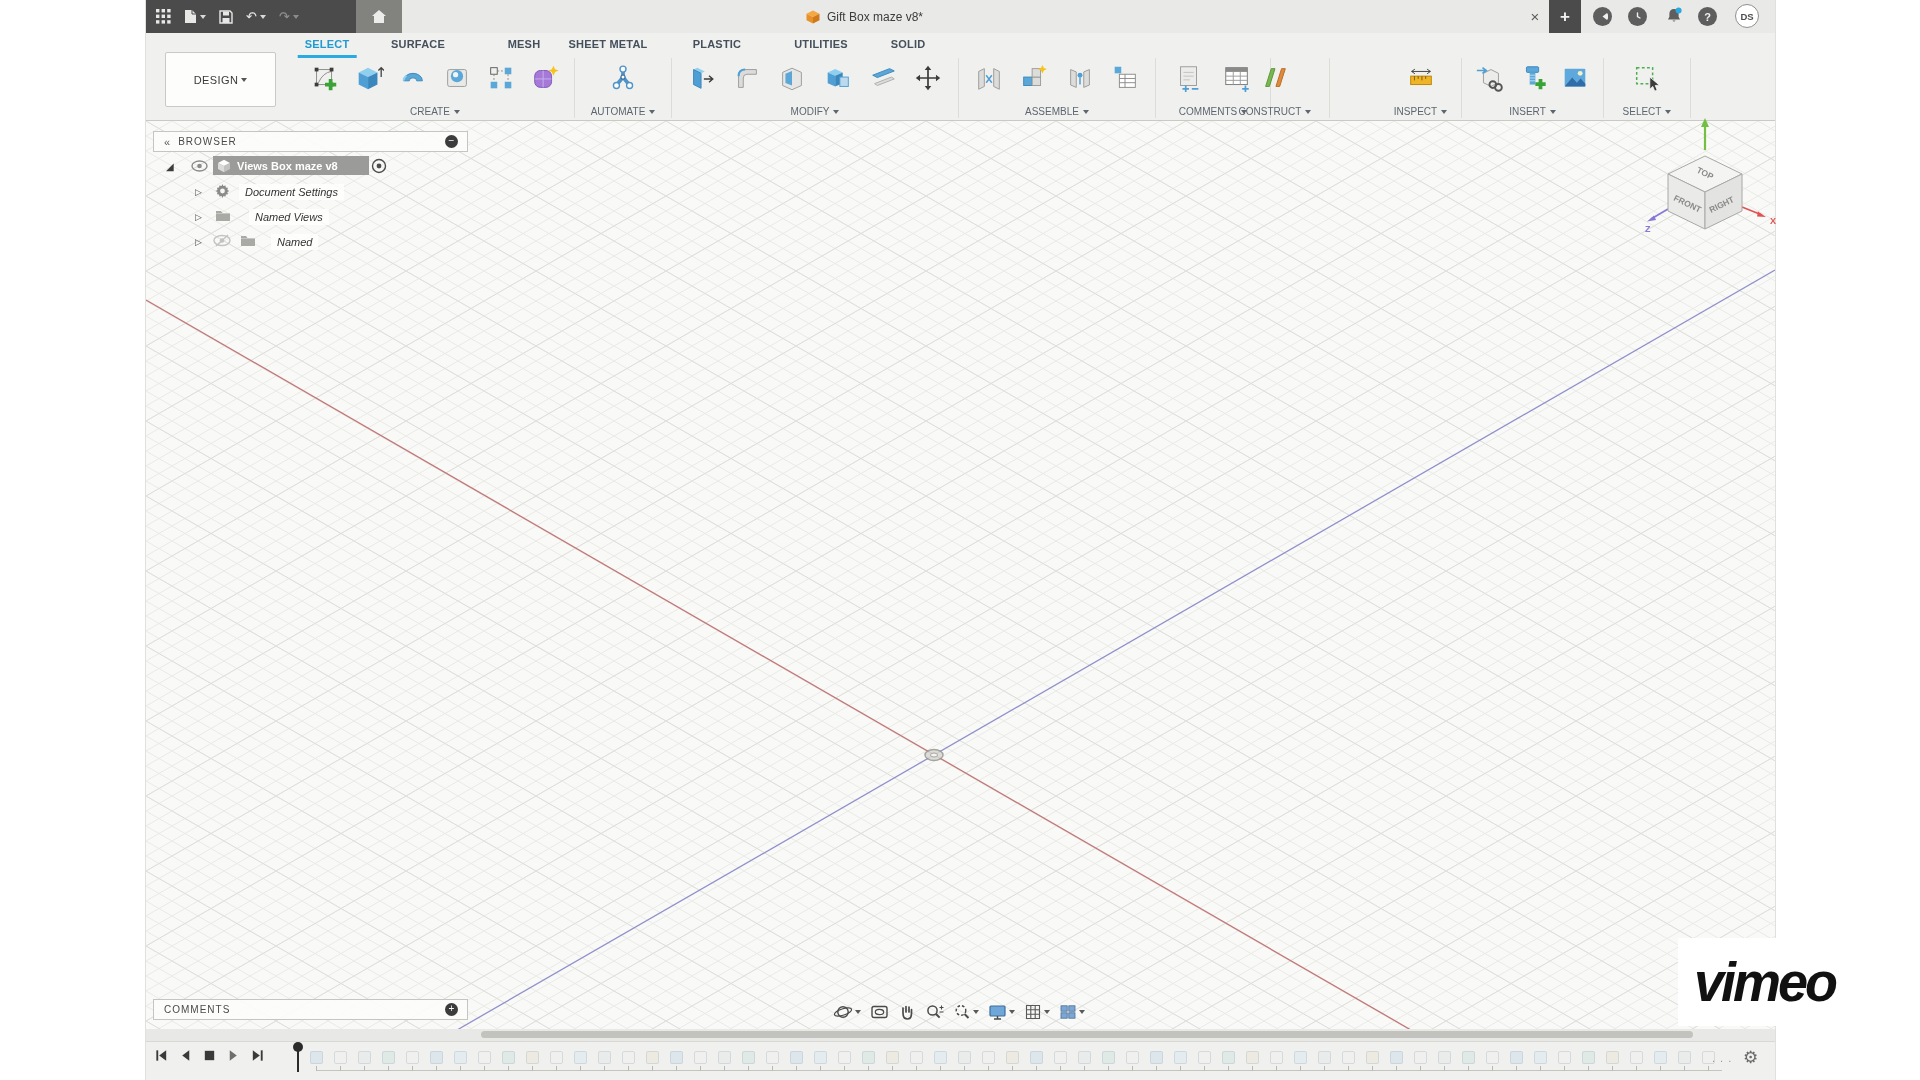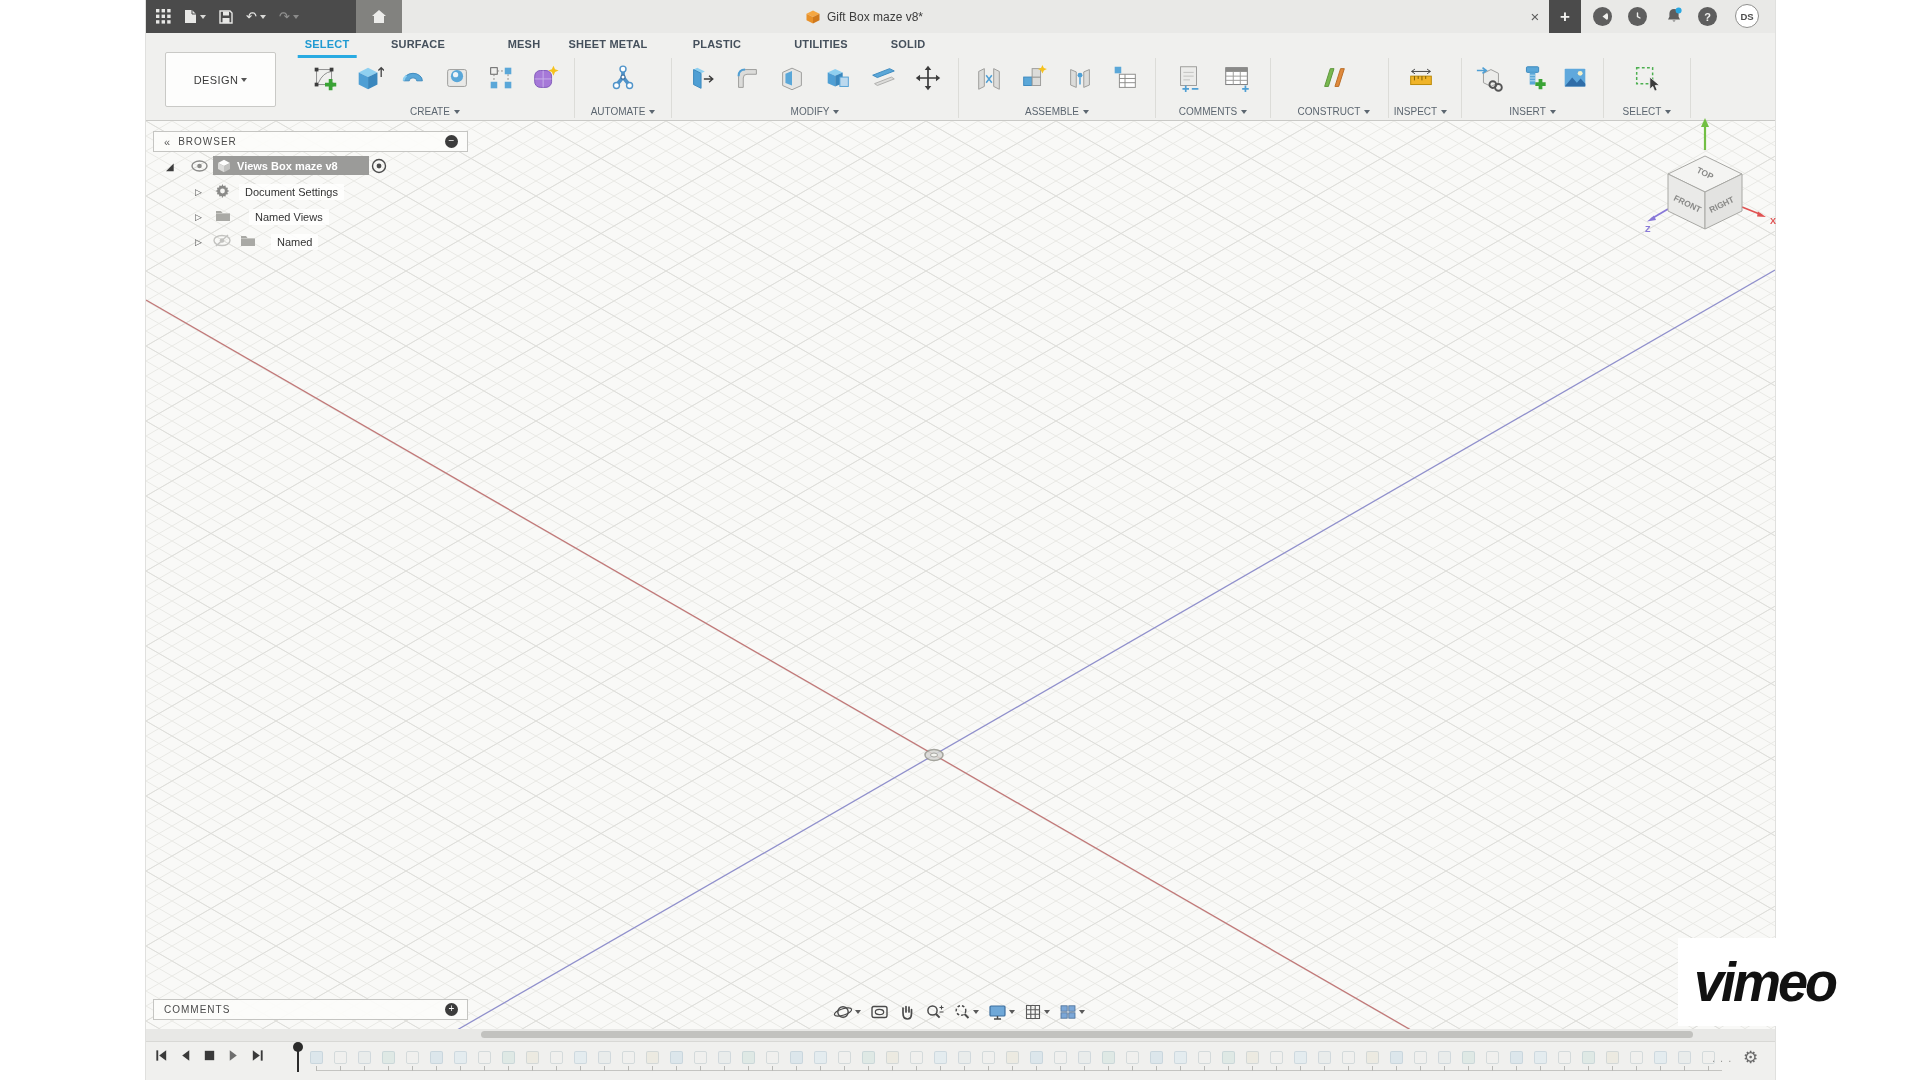--- a/index.html
+++ b/index.html
@@ -60,21 +60,21 @@
     color:#fff;font-size:10px;line-height:12px;text-align:center;letter-spacing:0;}
   .btree{position:absolute;left:7px;top:154px;width:315px;font-size:11px;color:#333;}
   .brow{position:relative;height:25px;display:flex;align-items:center;}
   .tri-open{position:absolute;left:13px;color:#3c3c3c;font-size:10px;}
   .tri-closed{position:absolute;left:42px;color:#4c4c4c;font-size:9px;}
   .b-eye{position:absolute;left:38px;top:6px;}
   .root-sel{position:absolute;left:60px;top:2px;width:152px;height:19px;background:#9b9b99;
     display:flex;align-items:center;gap:6px;padding-left:4px;color:#fff;font-weight:bold;font-size:11px;}
   .b-target{position:absolute;left:218px;top:4px;}
   .b-ico{position:absolute;top:5px;}
-  .b-label{position:absolute;background:rgba(255,255,255,.78);padding:2px 6px;border-radius:1px;white-space:nowrap;}
+  .b-label{position:absolute;background:rgba(255,255,255,.78);padding:2px 6px;border-radius:1px;white-space:nowrap;font-style:italic;}
   
   .viewcube{position:absolute;left:1498px;top:112px;}
   .vc-face-label{font-size:8.5px;font-weight:bold;fill:#8a8a88;}
   .vc-axis-label{font-size:9px;font-weight:bold;}
   
   .navbar{position:absolute;left:687px;top:1000px;height:24px;display:flex;align-items:center;gap:9px;}
   .nav-item{display:flex;align-items:center;gap:2px;}
   .nav-item svg{display:block;}
   .nav-caret{width:0;height:0;border-left:3px solid transparent;border-right:3px solid transparent;
     border-top:4px solid #5a5a5a;}
@@ -362,21 +362,21 @@
           <path d="M4 14h23M4 18.5h23M12 9.5v13.5M19.5 9.5v13.5" stroke="#9a9a98" fill="none"></path>
           <path d="M21.5 27.5h7M25 24v7" stroke="#4f9fd4" stroke-width="1.8" fill="none"></path>
         </svg>
       </div>
       <div class="rlabel">
           <span>COMMENTS</span>
           <span class="tb-caret"></span>
         </div>
     </div>
 
-    <div class="rgroup" style="left:1134px;width:109px">
+    <div class="rgroup" style="left:1075px;width:109px">
       <div class="ricons">
         <svg width="30" height="30" viewBox="0 0 32 32">
           <polygon points="6,25 12,6 16,6 10,25" fill="#79b84f" stroke="#5a9338"></polygon>
           <polygon points="17,25 23,6 27,6 21,25" fill="#e08a3c" stroke="#b86a22"></polygon>
         </svg>
       </div>
       <div class="rlabel">
           <span>CONSTRUCT</span>
           <span class="tb-caret"></span>
         </div>

